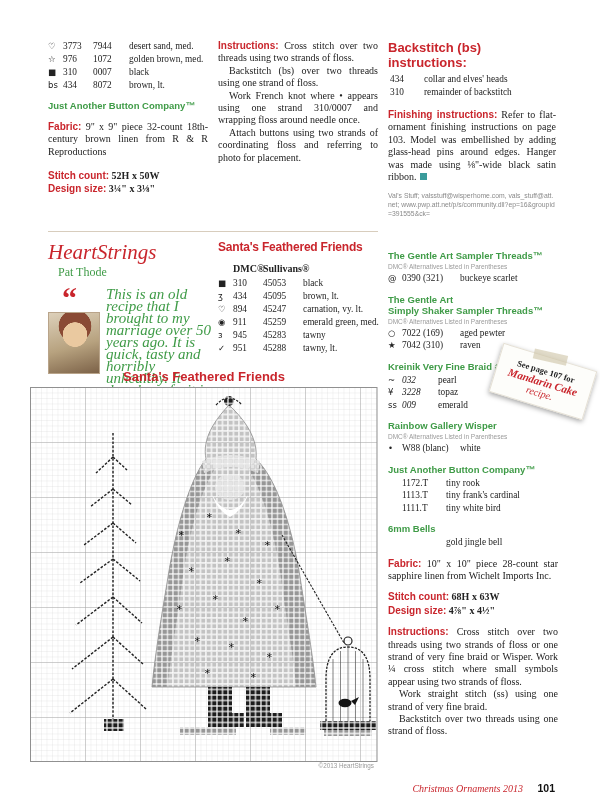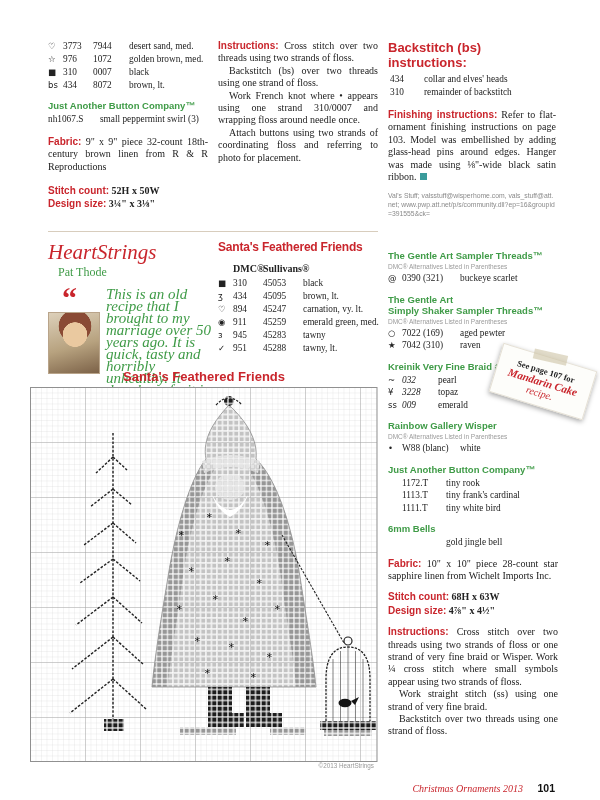--- a/index.html
+++ b/index.html
@@ -104,24 +104,20 @@
       <span class="nm">black</span>
     </div>
     <div class="floss-row">
       <span class="sym">bs</span>
       <span class="c1">434</span>
       <span class="c2">8072</span>
       <span class="nm">brown, lt.</span>
     </div>
 
     <h3 class="h-green mt8">Just Another Button Company™</h3>
-    <div class="floss-row">
-      <span class="c2" style="width:52px">nh1067.S</span>
-      <span class="nm">small peppermint swirl (3)</span>
-    </div>
 
     <p class="body mt10">
       <span class="h-red">Fabric:</span>
       <span>9" x 9" piece 32-count 18th-century brown linen from R &amp; R Reproductions</span>
     </p>
     <p class="body mt12">
       <span class="h-red">Stitch count:</span>
       <b>52H x 50W</b>
     </p>
     <p class="body">

